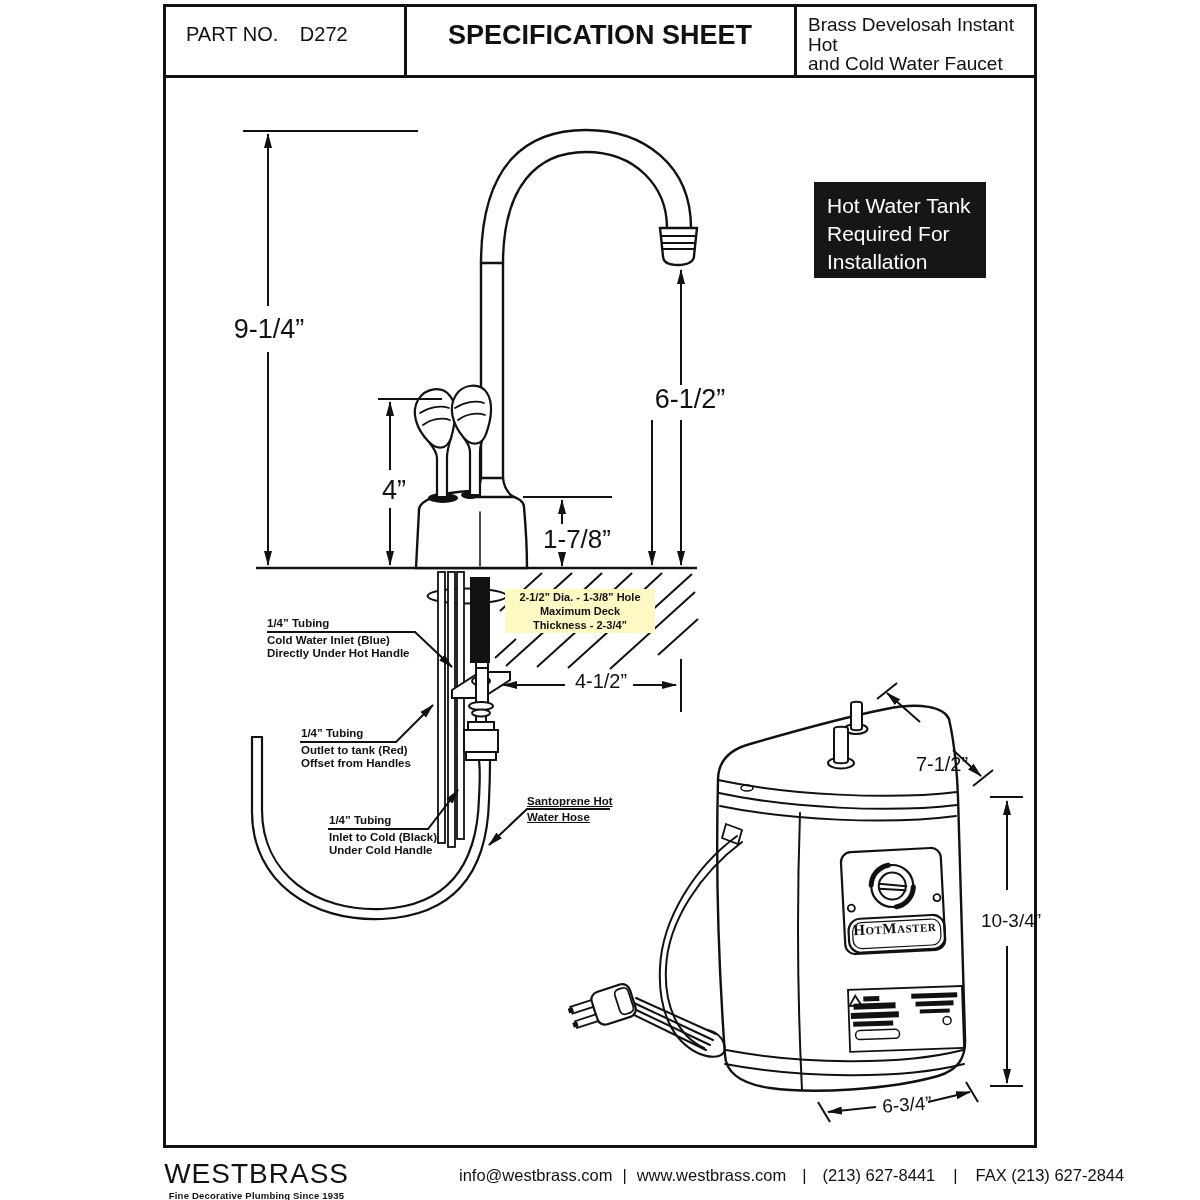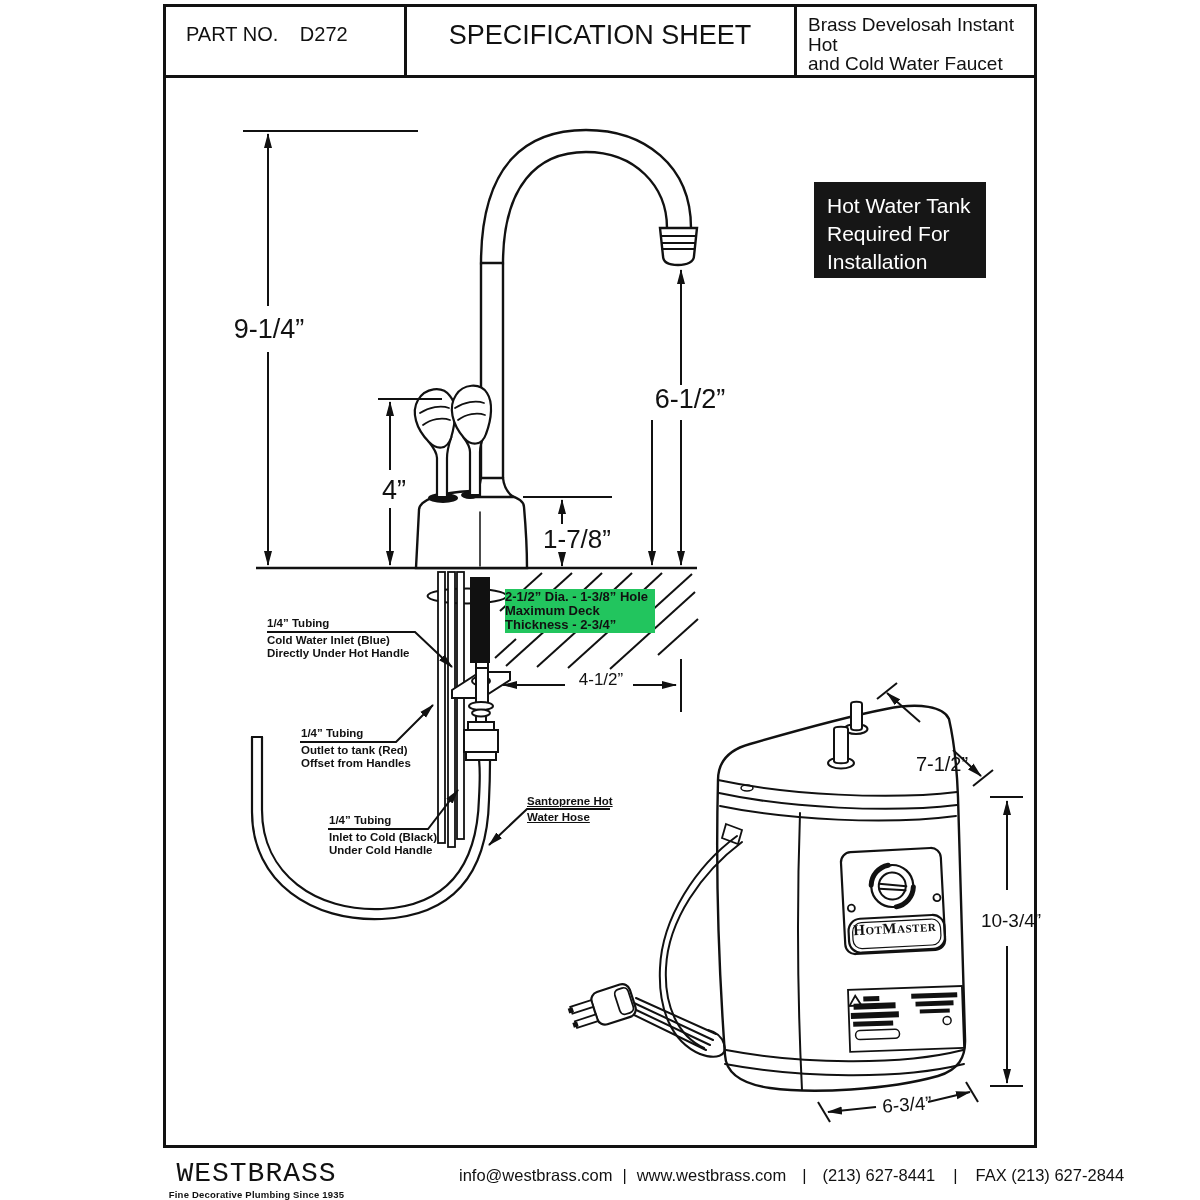--- a/index.html
+++ b/index.html
@@ -3,41 +3,41 @@
 <meta charset="utf-8">
 <style>
   html,body{margin:0;padding:0;background:#fff;}
   body{width:1200px;height:1200px;position:relative;font-family:"Liberation Sans",sans-serif;color:#111;overflow:hidden;}
   .abs{position:absolute;}
   .line{position:absolute;background:#111;}
   .dim{position:absolute;text-align:center;font-size:27px;letter-spacing:0;color:#111;white-space:nowrap;}
   .callout{position:absolute;font-size:11.5px;font-weight:700;line-height:13px;color:#111;white-space:nowrap;}
   .hdr-border{position:absolute;left:163px;top:4px;width:874px;height:1144px;border:3px solid #111;box-sizing:border-box;}
   .notice{position:absolute;left:814px;top:182px;width:172px;height:96px;background:#161616;color:#fff;font-size:21px;line-height:28px;padding:10px 0 0 13px;box-sizing:border-box;}
-  .deck-note{position:absolute;left:505px;top:589px;width:150px;font-size:13px;font-weight:700;line-height:14px;background:#22c55e;padding:1px 0;}
+  .deck-note{position:absolute;left:505px;top:589px;width:150px;text-align:center;font-size:11px;font-weight:700;line-height:14px;background:#fef9c3;padding:1px 0;}
   .badge-text{position:absolute;left:849px;top:920px;width:92px;height:26px;text-align:center;transform:rotate(-3deg);font-family:"Liberation Serif",serif;font-weight:700;font-variant:small-caps;font-size:15px;letter-spacing:0.5px;}
   .footer-brand{position:absolute;left:164px;top:1158px;width:185px;text-align:center;}
-  .footer-brand .wm{font-family:Liberation Mono, monospace;font-size:28px;letter-spacing:1px;white-space:nowrap;}
+  .footer-brand .wm{font-family:Liberation Sans, sans-serif;font-size:28px;letter-spacing:1px;white-space:nowrap;text-align:right;}
   .footer-brand .tg{font-size:9.5px;font-weight:700;letter-spacing:0.2px;margin-top:0px;white-space:nowrap;}
   .footer-contacts{position:absolute;left:435px;top:1166px;display:flex;align-items:center;font-size:16.5px;white-space:nowrap;margin-left:24px;}
   svg{position:absolute;left:0;top:0;}
 </style>
 </head>
 <body>
 
 <div class="hdr-border"></div>
 <div class="line" style="left:163px;top:75px;width:874px;height:3px;"></div>
 <div class="line" style="left:404px;top:4px;width:3px;height:74px;"></div>
 <div class="line" style="left:794px;top:4px;width:3px;height:74px;"></div>
 
 <div class="abs" style="left:186px;top:23px;font-size:20px;">
   <span>PART NO.</span>
   <span style="margin-left:16px;">D272</span>
 </div>
-<div class="abs" style="left:405px;top:20px;width:390px;text-align:center;font-size:27px;">SPECIFICATION SHEET</div>
+<div class="abs" style="left:405px;top:20px;width:390px;text-align:center;font-size:27px;font-weight:bold;">SPECIFICATION SHEET</div>
 <div class="abs" style="left:808px;top:15px;width:225px;font-size:19px;line-height:19.5px;">
   <div>Brass Develosah Instant Hot</div>
   <div>and Cold Water Faucet</div>
 </div>
 
 <div class="notice">
   <div>Hot Water Tank</div>
   <div>Required For</div>
   <div>Installation</div>
 </div>
@@ -242,21 +242,21 @@
       <path d="M928,1102 L970,1092" marker-end="url(#arr)"></path>
       <path d="M966,1082 L978,1102"></path>
     </g>
   </g>
 </svg>
 
 <div class="dim" style="left:228px;top:314px;width:82px;">9-1/4”</div>
 <div class="dim" style="left:374px;top:475px;width:40px;">4”</div>
 <div class="dim" style="left:648px;top:384px;width:84px;">6-1/2”</div>
 <div class="dim" style="left:536px;top:524px;width:82px;font-size:26px;">1-7/8”</div>
-<div class="dim" style="left:562px;top:670px;width:78px;font-size:17px;">4-1/2”</div>
+<div class="dim" style="left:562px;top:670px;width:78px;font-size:20px;">4-1/2”</div>
 <div class="dim" style="left:912px;top:753px;width:60px;font-size:20px;">7-1/2”</div>
 <div class="dim" style="left:980px;top:910px;width:62px;font-size:19px;">10-3/4”</div>
 <div class="dim" style="left:878px;top:1094px;width:58px;font-size:19px;transform:rotate(-4deg);">6-3/4”</div>
 
 <div class="deck-note">
   <div>2-1/2” Dia. - 1-3/8” Hole</div>
   <div>Maximum Deck</div>
   <div>Thickness - 2-3/4”</div>
 </div>
 

